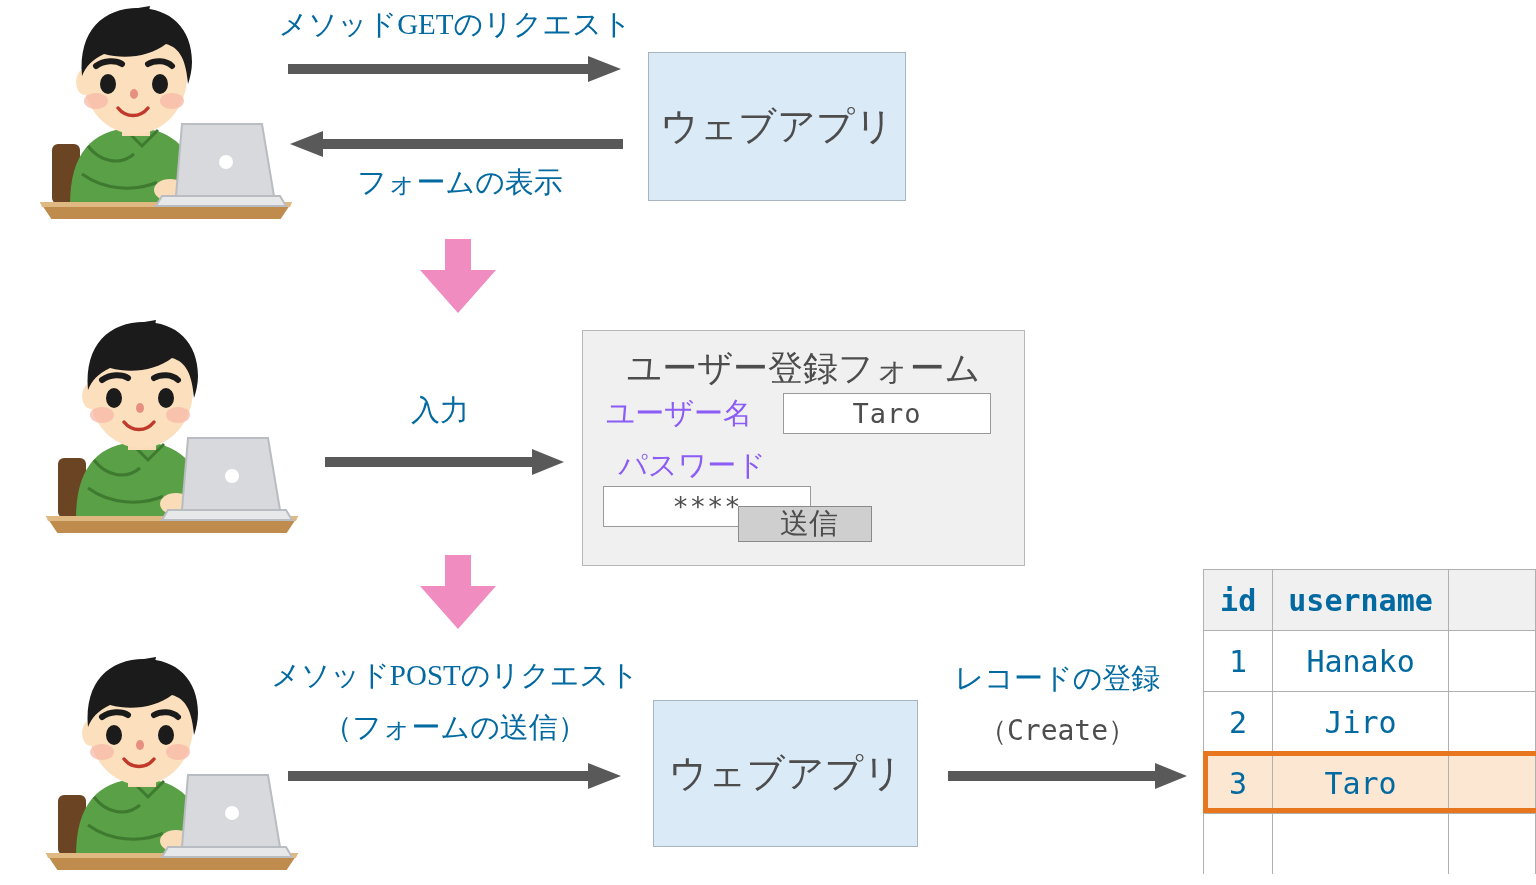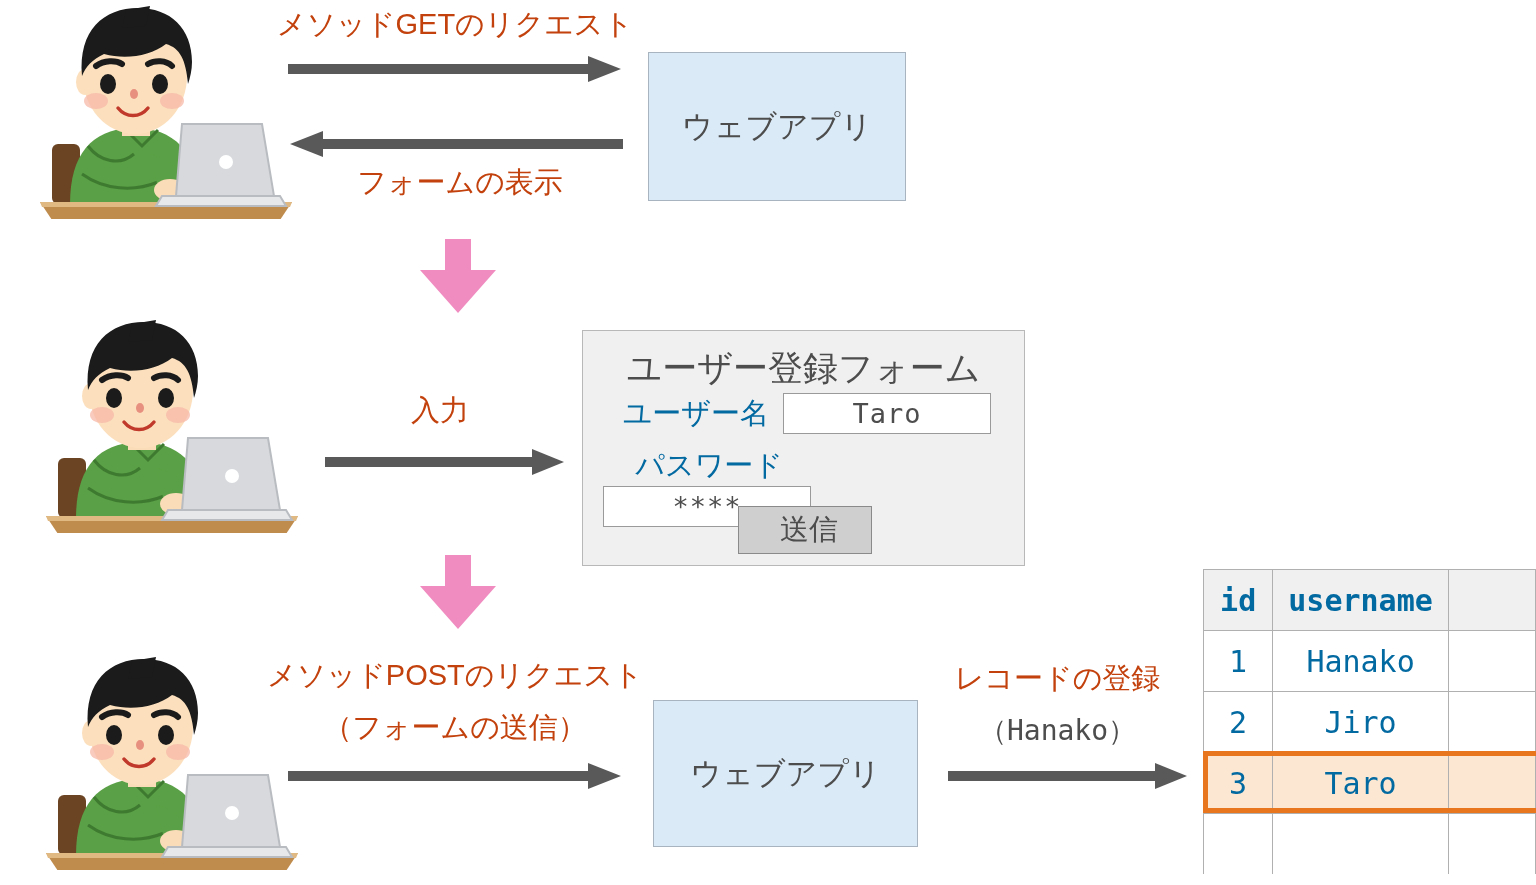--- a/index.html
+++ b/index.html
@@ -19,45 +19,46 @@
     position: absolute;
     left: 0; top: 0;
     width: 1536px;
     height: 885px;
   }
   .abs { position: absolute; }
 
   
   .label {
     font-size: 29px;
-    color: #c2410c;
+    color: #0369a1;
     white-space: nowrap;
     letter-spacing: 0px;
     line-height: 1.25;
     text-align: center;
+    font-family: Liberation Serif, serif;
   }
   .label-mono {
     font-family: "DejaVu Sans Mono", "Liberation Mono", monospace;
     font-size: 28px;
     color: #4d4d4d;
     white-space: nowrap;
     text-align: center;
   }
 
   
   .webapp-box {
     background: #daeaf7;
     border: 1px solid #a8b4bf;
     display: flex;
     align-items: center;
     justify-content: center;
     box-sizing: border-box;
   }
   .webapp-box .txt {
-    font-size: 31px;
+    font-size: 38px;
     color: #4d4d4d;
     white-space: nowrap;
   }
 
   
   .arrow-svg { display: block; overflow: visible; }
 
   
   .pink-arrow { display: block; }
 
@@ -77,45 +78,45 @@
     left: 0;
     white-space: nowrap;
   }
   .form-row {
     position: absolute;
     display: flex;
     align-items: center;
   }
   .form-row .flabel {
     font-size: 29px;
-    color: #0369a1;
+    color: #8b5cf6;
     white-space: nowrap;
     width: 180px;
     text-align: right;
-    padding-right: 14px;
+    padding-right: 31px;
     box-sizing: border-box;
   }
   .form-input {
     width: 208px;
     height: 41px;
     background: #ffffff;
     border: 1px solid #9a9a9a;
     box-sizing: border-box;
     display: flex;
     align-items: center;
     justify-content: center;
     font-family: "DejaVu Sans Mono", "Liberation Mono", monospace;
     font-size: 27px;
     color: #4d4d4d;
     letter-spacing: 1px;
   }
   .submit-btn {
     position: absolute;
     width: 134px;
-    height: 48px;
+    height: 36px;
     background: #cfcfcf;
     border: 1px solid #8a8a8a;
     box-sizing: border-box;
     display: flex;
     align-items: center;
     justify-content: center;
     font-size: 29px;
     color: #4d4d4d;
     padding-left: 8px;
   }
@@ -340,21 +341,21 @@
       <path d="M300 1 L333 14 L300 27 Z" fill="#595959"></path>
     </svg>
   </div>
 
   <div class="abs webapp-box" style="left:653px; top:700px; width:265px; height:147px;">
     <span class="txt">ウェブアプリ</span>
   </div>
 
   <div class="abs label" style="left:935px; top:660px; width:245px;">レコードの登録</div>
 
-  <div class="abs label-mono" style="left:935px; top:712px; width:245px;">（Hanako）</div>
+  <div class="abs label-mono" style="left:935px; top:712px; width:245px;">（Create）</div>
 
   <div class="abs" style="left:948px; top:762px;">
     <svg class="arrow-svg" width="240" height="28" viewBox="0 0 240 28">
       <rect x="0" y="9" width="212" height="10" fill="#595959"></rect>
       <path d="M207 1 L239 14 L207 27 Z" fill="#595959"></path>
     </svg>
   </div>
 
   <div class="abs" style="left:1203px; top:569px; width:333px; height:305px; overflow:hidden;">
     <table class="db-table" style="left:0; top:0;">

